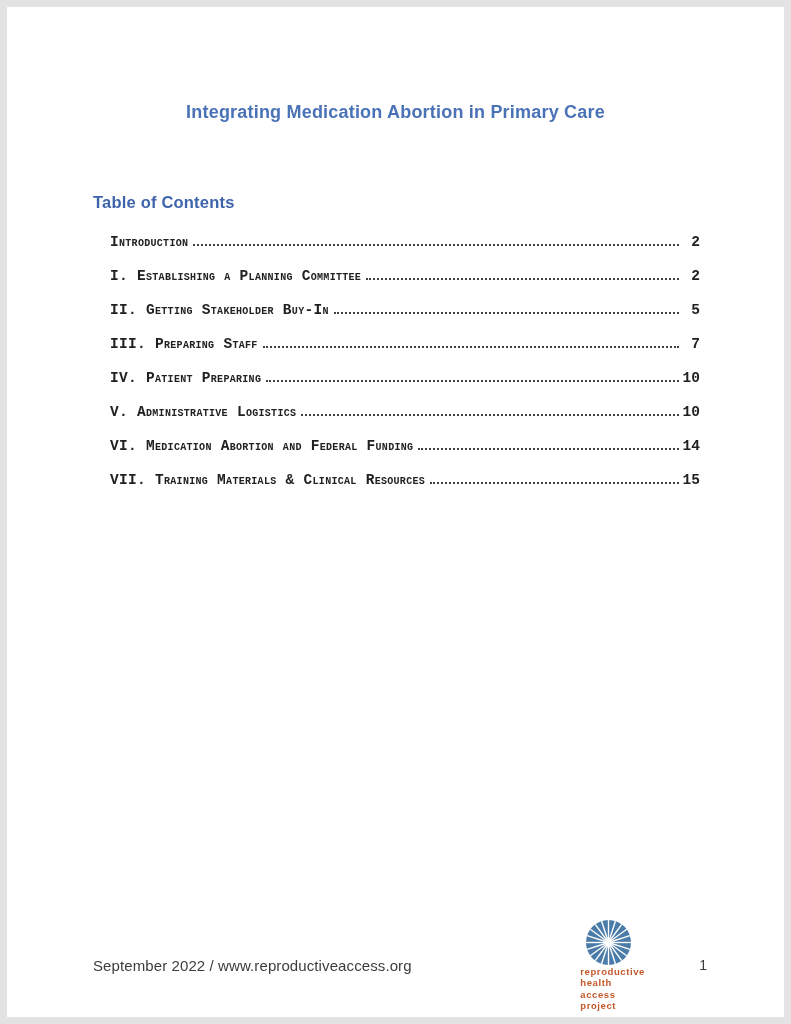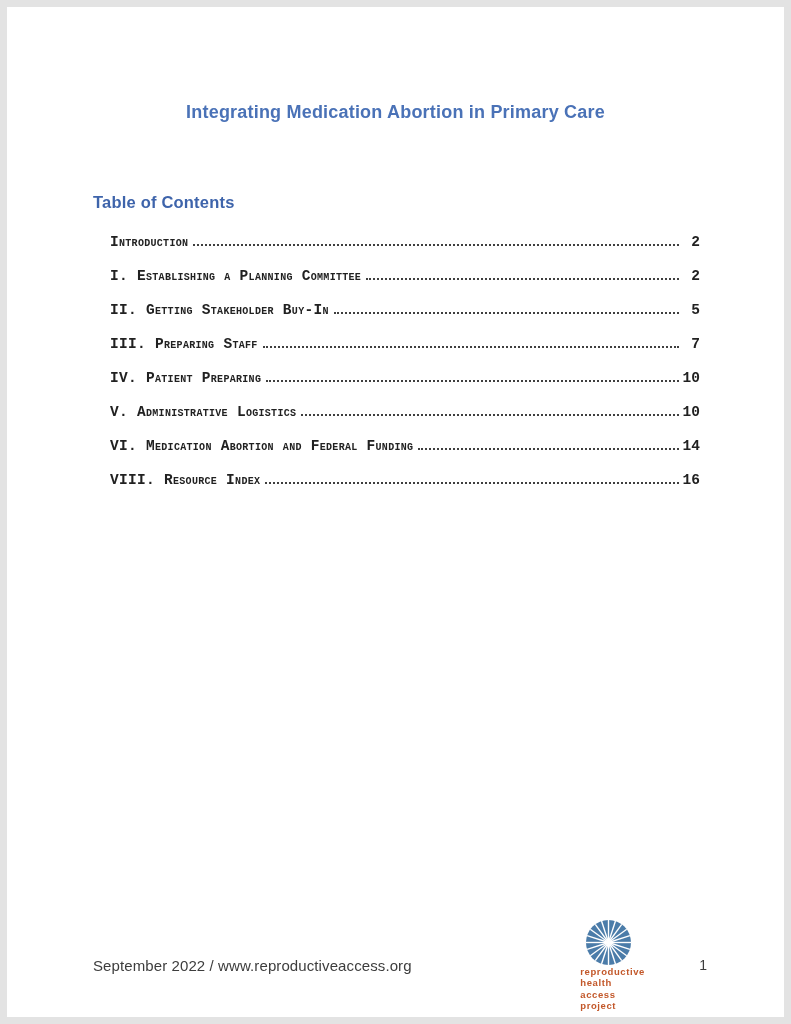--- a/index.html
+++ b/index.html
@@ -151,23 +151,23 @@
         <span class="toc-label">V. Administrative Logistics</span>
         <span class="toc-leader"></span>
         <span class="toc-page">10</span>
       </div>
       <div class="toc-row">
         <span class="toc-label">VI. Medication Abortion and Federal Funding</span>
         <span class="toc-leader"></span>
         <span class="toc-page">14</span>
       </div>
       <div class="toc-row">
-        <span class="toc-label">VIII. Resource Index</span>
-        <span class="toc-leader"></span>
-        <span class="toc-page">16</span>
+        <span class="toc-label">VII. Training Materials &amp; Clinical Resources</span>
+        <span class="toc-leader"></span>
+        <span class="toc-page">15</span>
       </div>
     </div>
 
     <div class="footer">
       <div class="footer-left">September 2022 / www.reproductiveaccess.org</div>
       <div class="footer-right">
         <div class="logo">
           <svg class="logo-icon" viewBox="0 0 48 48" xmlns="http://www.w3.org/2000/svg">
             <circle cx="24" cy="24" r="23" fill="#4b7ca9"></circle>
             <g stroke="#ffffff" stroke-width="1.4">

